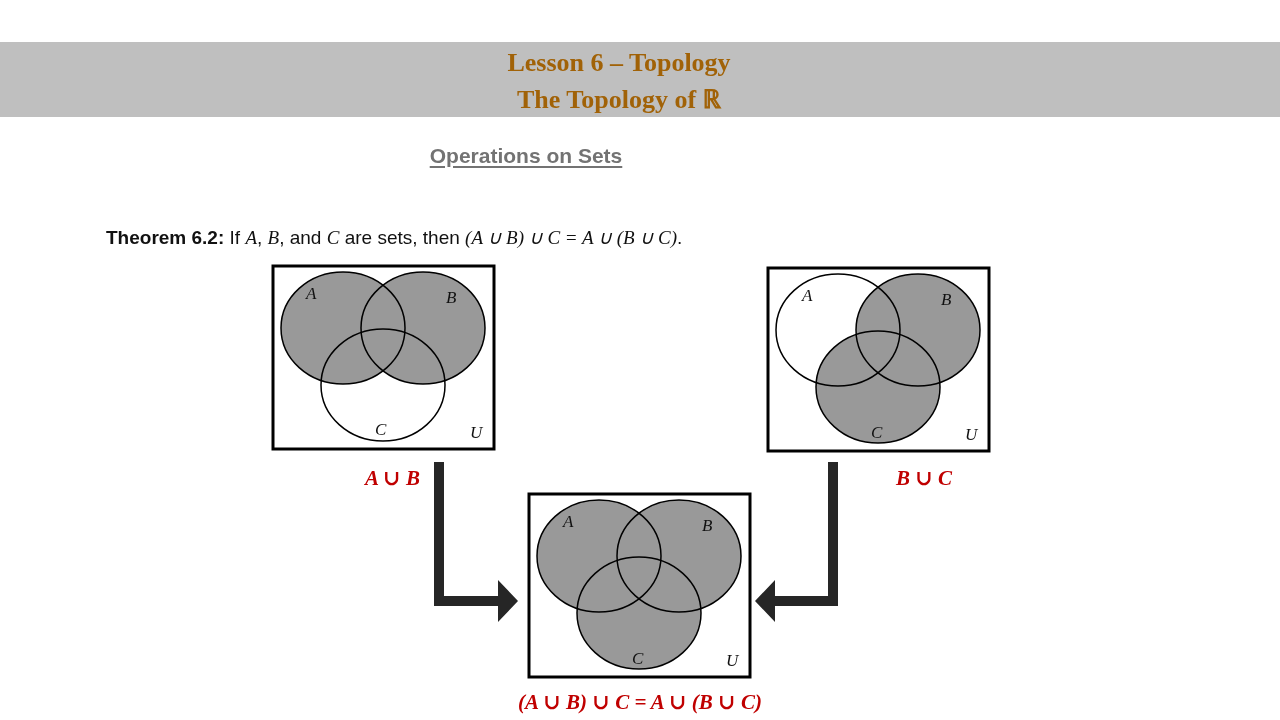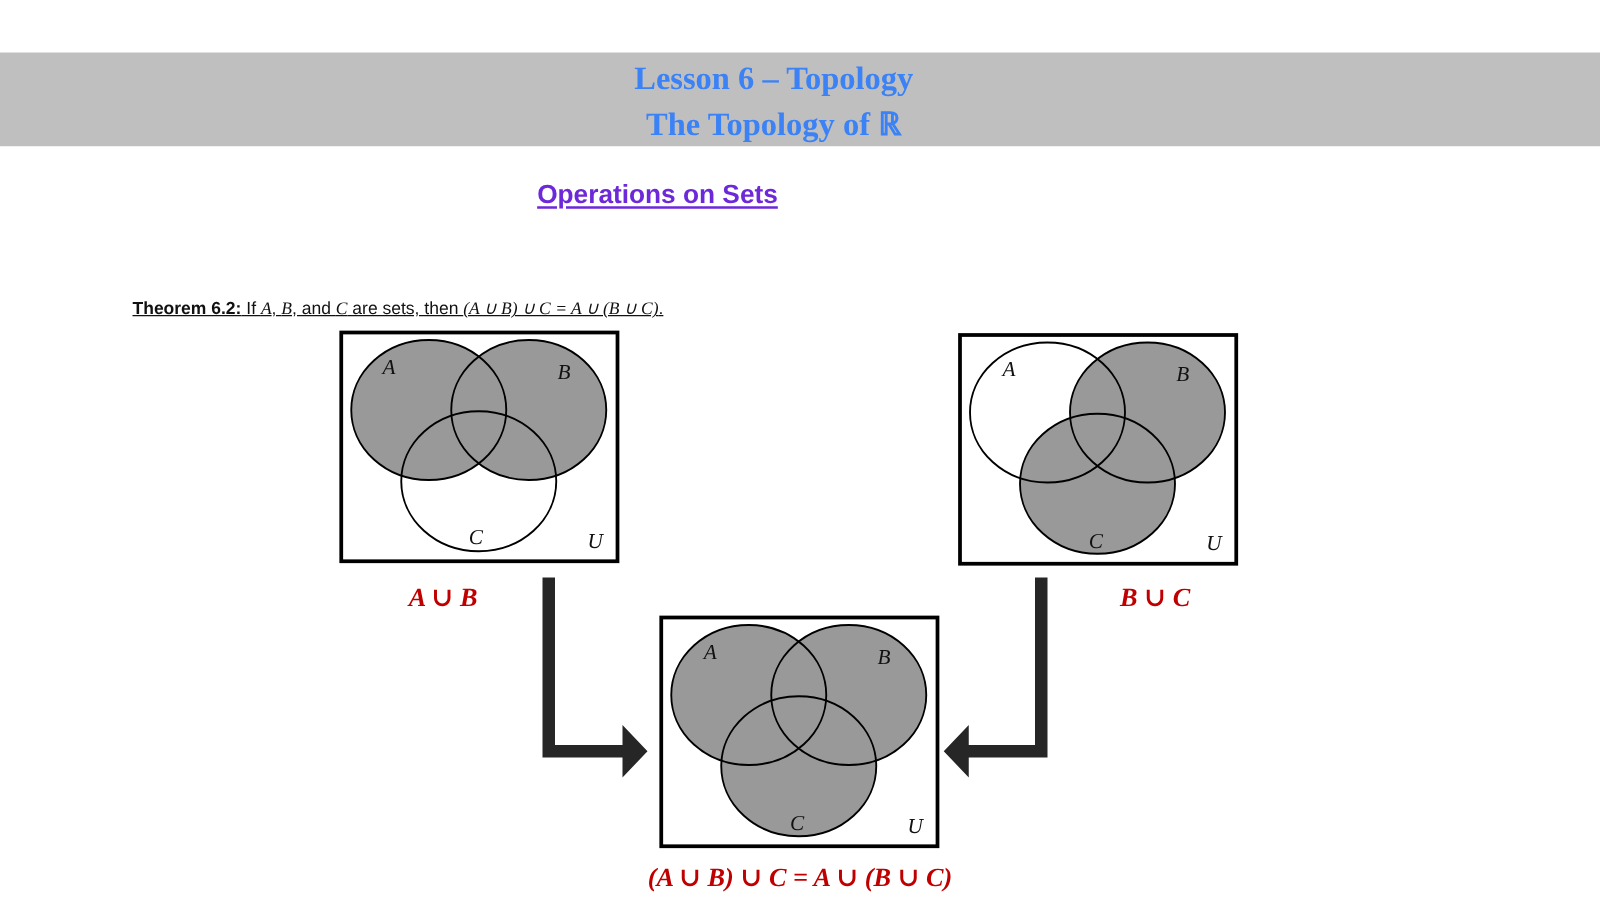--- a/index.html
+++ b/index.html
@@ -1,28 +1,28 @@
 <!DOCTYPE html>
 <html><head>
 <meta charset="utf-8">
 <style>
   html, body { margin:0; padding:0; }
   body { width:1280px; height:720px; background:#ffffff; position:relative; overflow:hidden; font-family:"Liberation Sans", sans-serif; }
   .header-band { position:absolute; left:0; top:42px; width:1280px; height:75px; background:#bfbfbf; }
-  .header-line { position:absolute; left:0; width:1238px; text-align:center; font-family:"Liberation Serif", "DejaVu Serif", serif; font-weight:bold; font-size:26px; color:#3b82f6; }
+  .header-line { position:absolute; left:0; width:1238px; text-align:center; font-family:"Liberation Serif", "DejaVu Serif", serif; font-weight:bold; font-size:26px; color:#a16207; }
   .header-line.l1 { top:48px; }
   .header-line.l2 { top:80px; }
-  .section-title { position:absolute; left:0; top:144px; width:1052px; text-align:center; font-family:"Liberation Sans", sans-serif; font-weight:bold; font-size:21px; color:#6d28d9; }
+  .section-title { position:absolute; left:0; top:144px; width:1052px; text-align:center; font-family:"Liberation Sans", sans-serif; font-weight:bold; font-size:21px; color:#737373; }
   .section-title span { text-decoration:underline; text-underline-offset:3px; }
-  .theorem { position:absolute; left:106px; top:238px; font-family:"Liberation Sans", sans-serif; font-size:14px; color:#111; white-space:nowrap;text-decoration:underline; }
+  .theorem { position:absolute; left:106px; top:226px; font-family:"Liberation Sans", sans-serif; font-size:19px; color:#111; white-space:nowrap; }
   .theorem b { font-weight:bold; }
   .math { font-family:"Liberation Serif", serif; font-style:italic; }
   svg.diagram { position:absolute; left:0; top:0; }
   .caption { position:absolute; font-family:"Liberation Serif", "DejaVu Serif", serif; font-weight:bold; font-style:italic; font-size:21px; color:#c00000; white-space:nowrap; }
-  .cap-ab { left:327px; top:465px; }
+  .cap-ab { left:365px; top:465px; }
   .cap-bc { left:896px; top:465px; }
   .cap-eq { left:0; width:1280px; text-align:center; top:689px; }
 </style>
 </head>
 <body>
 
 <div class="header-band"></div>
 <div class="header-line l1">Lesson 6 – Topology</div>
 <div class="header-line l2">The Topology of ℝ</div>
 

